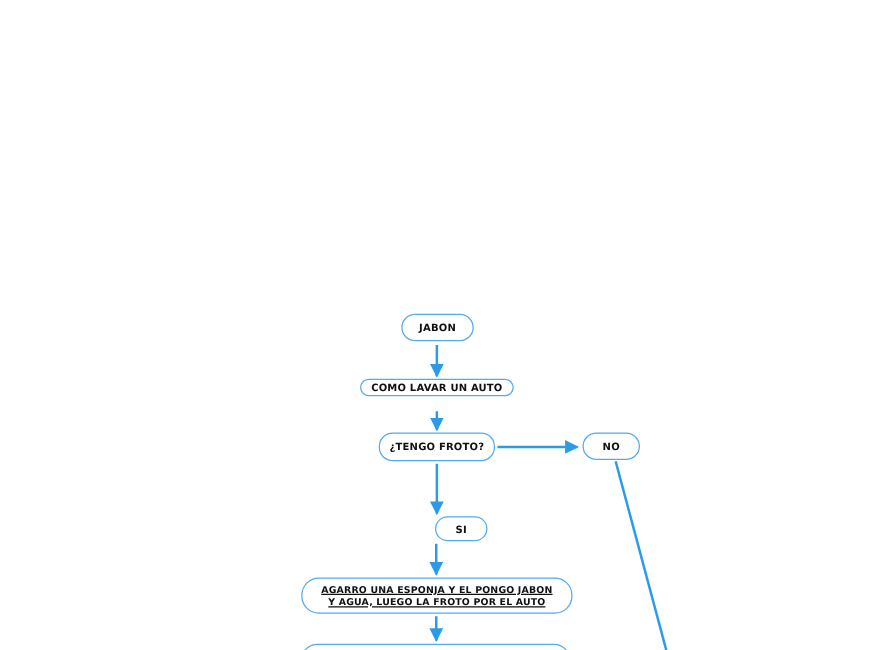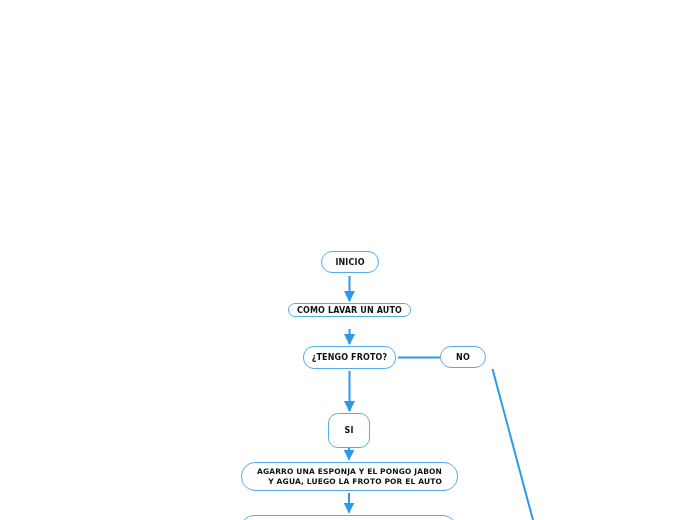--- a/index.html
+++ b/index.html
@@ -39,25 +39,25 @@
     color: #111111;
     letter-spacing: 0.15px;
     text-align: center;
     z-index: 2;
   }
   .node .lbl { white-space: pre-line; }
 
   #node-inicio      { left: 321px; top: 251px; width: 58px;  height: 22px; }
   #node-como-lavar  { left: 288px; top: 303px; width: 123px; height: 14px; }
   #node-tengo-auto  { left: 303px; top: 346px; width: 93px;  height: 23px; }
-  #node-no          { left: 440px; top: 346px; width: 46px;  height: 22px; text-align: right; }
-  #node-si          { left: 328px; top: 413px; width: 42px;  height: 35px; border-radius: 10px; }
+  #node-no          { left: 466px; top: 346px; width: 46px;  height: 22px; text-align: right; }
+  #node-si          { left: 348px; top: 413px; width: 42px;  height: 20px; border-radius: 10px; }
   #node-agarro      { left: 241px; top: 462px; width: 217px; height: 29px;
                       border-radius: 14px; font-size: 7.5px; line-height: 10px; }
-  #node-agarro .lbl { text-align: right; }
+  #node-agarro .lbl { text-align: center; text-decoration: underline; }
   #node-bottom      { left: 240px; top: 515px; width: 217px; height: 34px; border-radius: 14px; }
 
   .edge-line { stroke: #2b9be8; stroke-width: 2; fill: none; }
 </style>
 </head>
 <body>
 
 <div id="canvas">
 
   <svg id="edges" width="696" height="520" viewBox="0 0 696 520" xmlns="http://www.w3.org/2000/svg">
@@ -69,21 +69,21 @@
     <line class="edge-line" x1="349.5" y1="276" x2="349.5" y2="301" marker-end="url(#arrow)"></line>
     <line class="edge-line" x1="349.5" y1="329" x2="349.5" y2="344" marker-end="url(#arrow)"></line>
     <line class="edge-line" x1="398" y1="357.5" x2="462" y2="357.5" marker-end="url(#arrow)"></line>
     <line class="edge-line" x1="349.5" y1="371" x2="349.5" y2="411" marker-end="url(#arrow)"></line>
     <line class="edge-line" x1="349" y1="435" x2="349" y2="459.5" marker-end="url(#arrow)"></line>
     <line class="edge-line" x1="349" y1="493" x2="349" y2="512.5" marker-end="url(#arrow)"></line>
     <line class="edge-line" x1="492.5" y1="369" x2="533" y2="520"></line>
   </svg>
 
   <div class="node" id="node-inicio">
-    <span class="lbl">INICIO</span>
+    <span class="lbl">JABON</span>
   </div>
 
   <div class="node" id="node-como-lavar">
     <span class="lbl">COMO LAVAR UN AUTO</span>
   </div>
 
   <div class="node" id="node-tengo-auto">
     <span class="lbl">¿TENGO FROTO?</span>
   </div>
 

